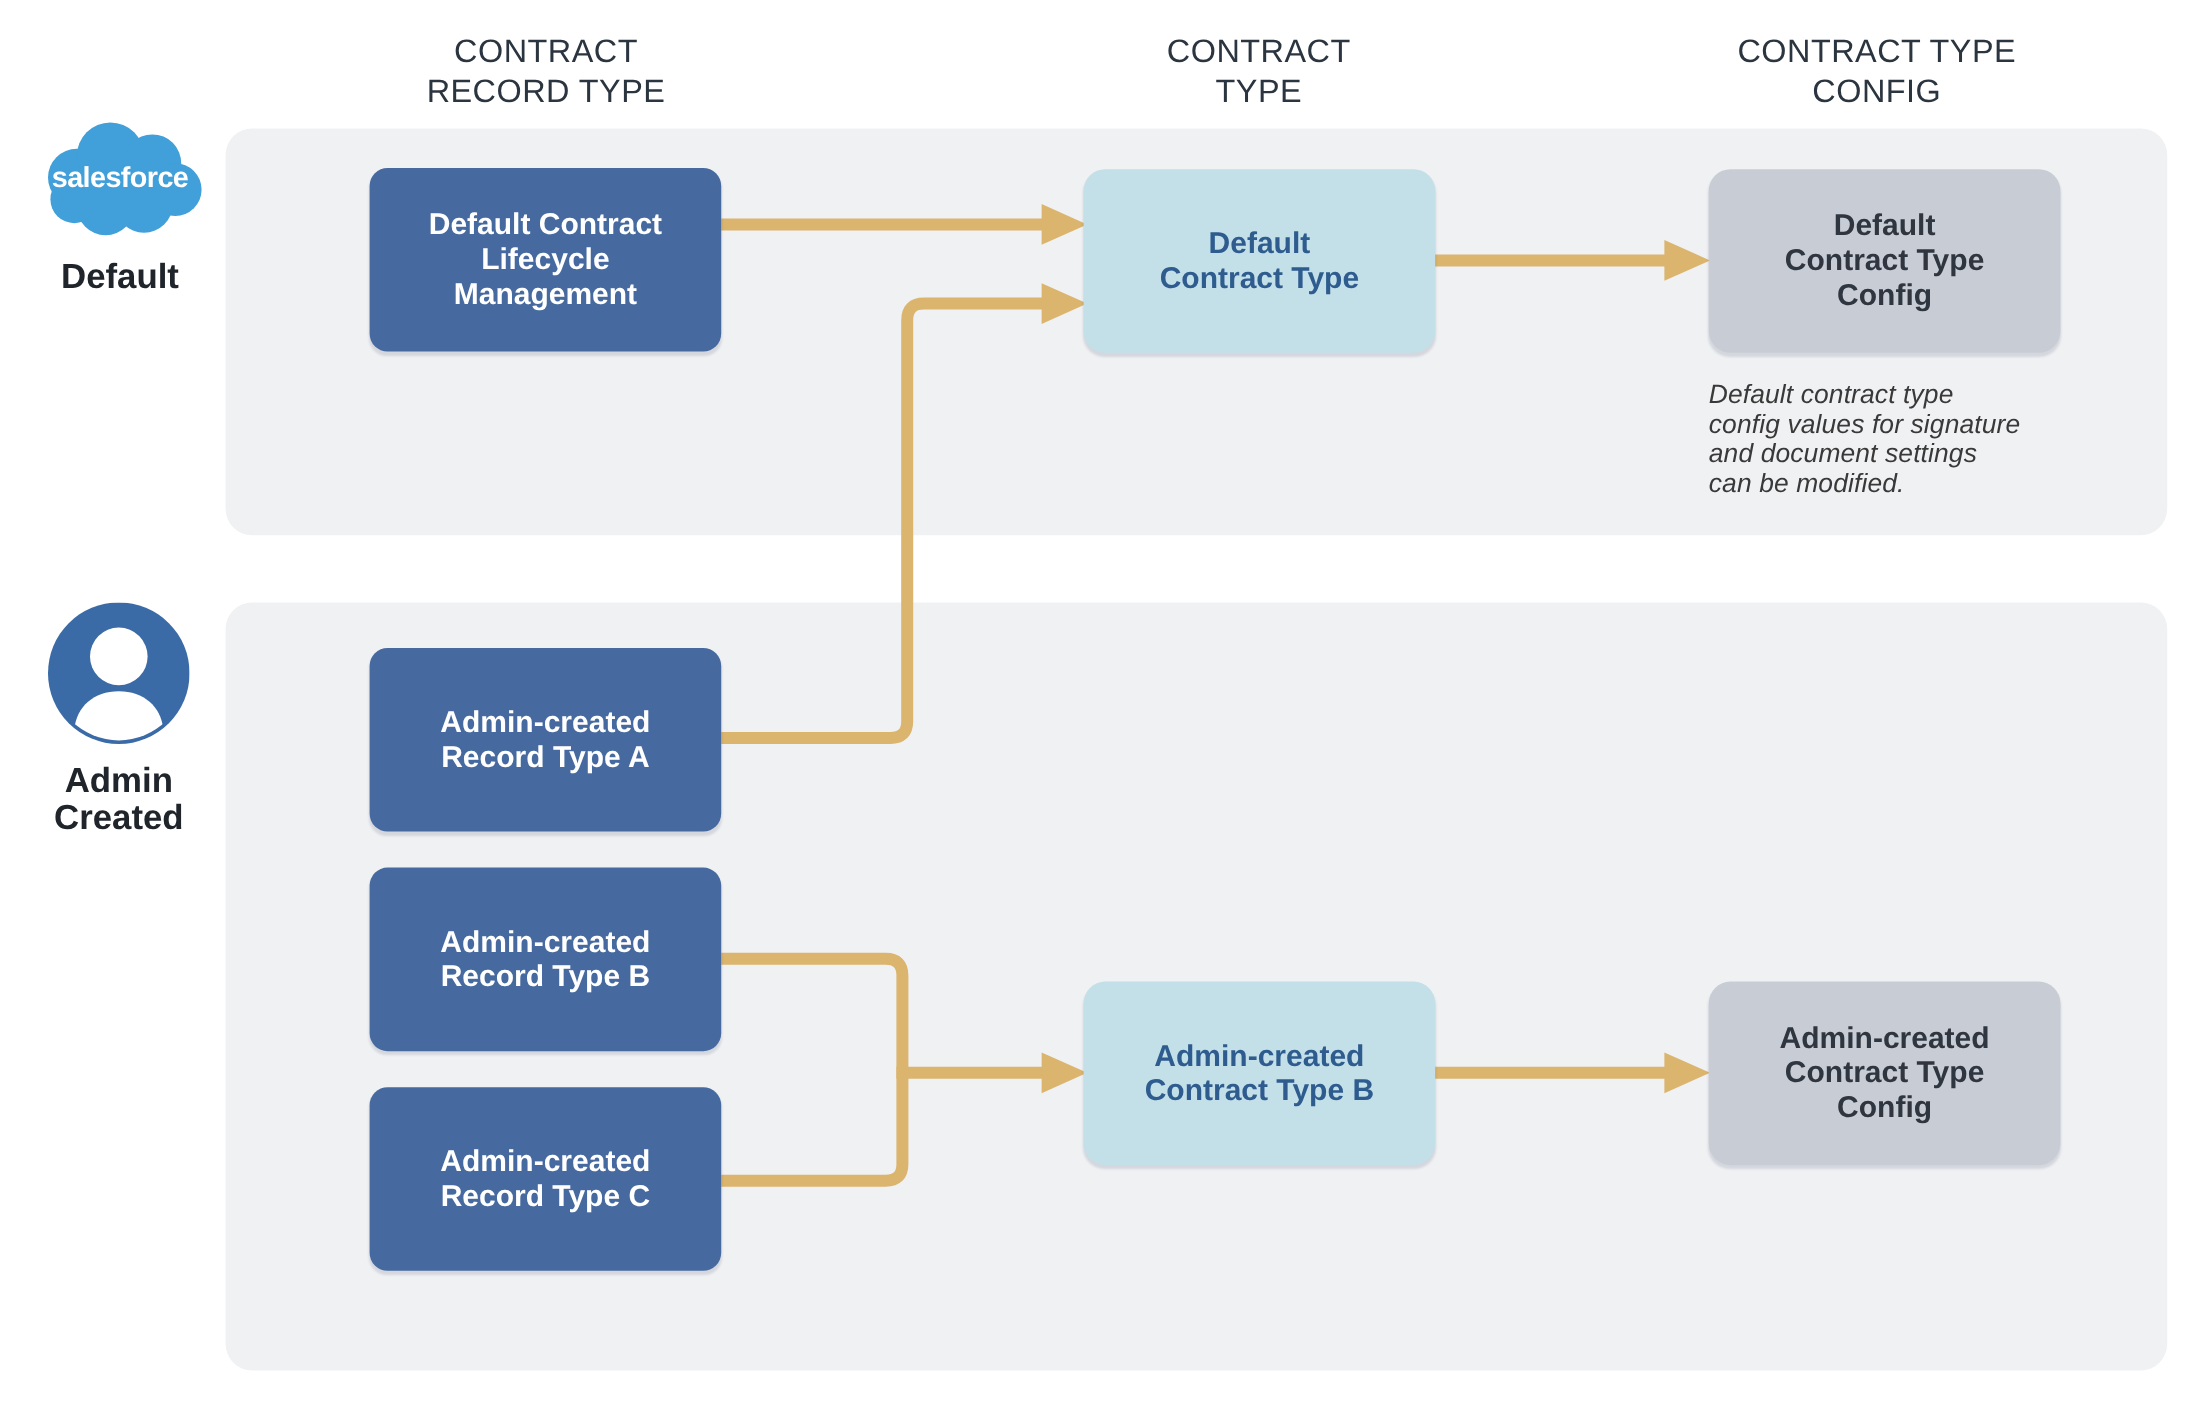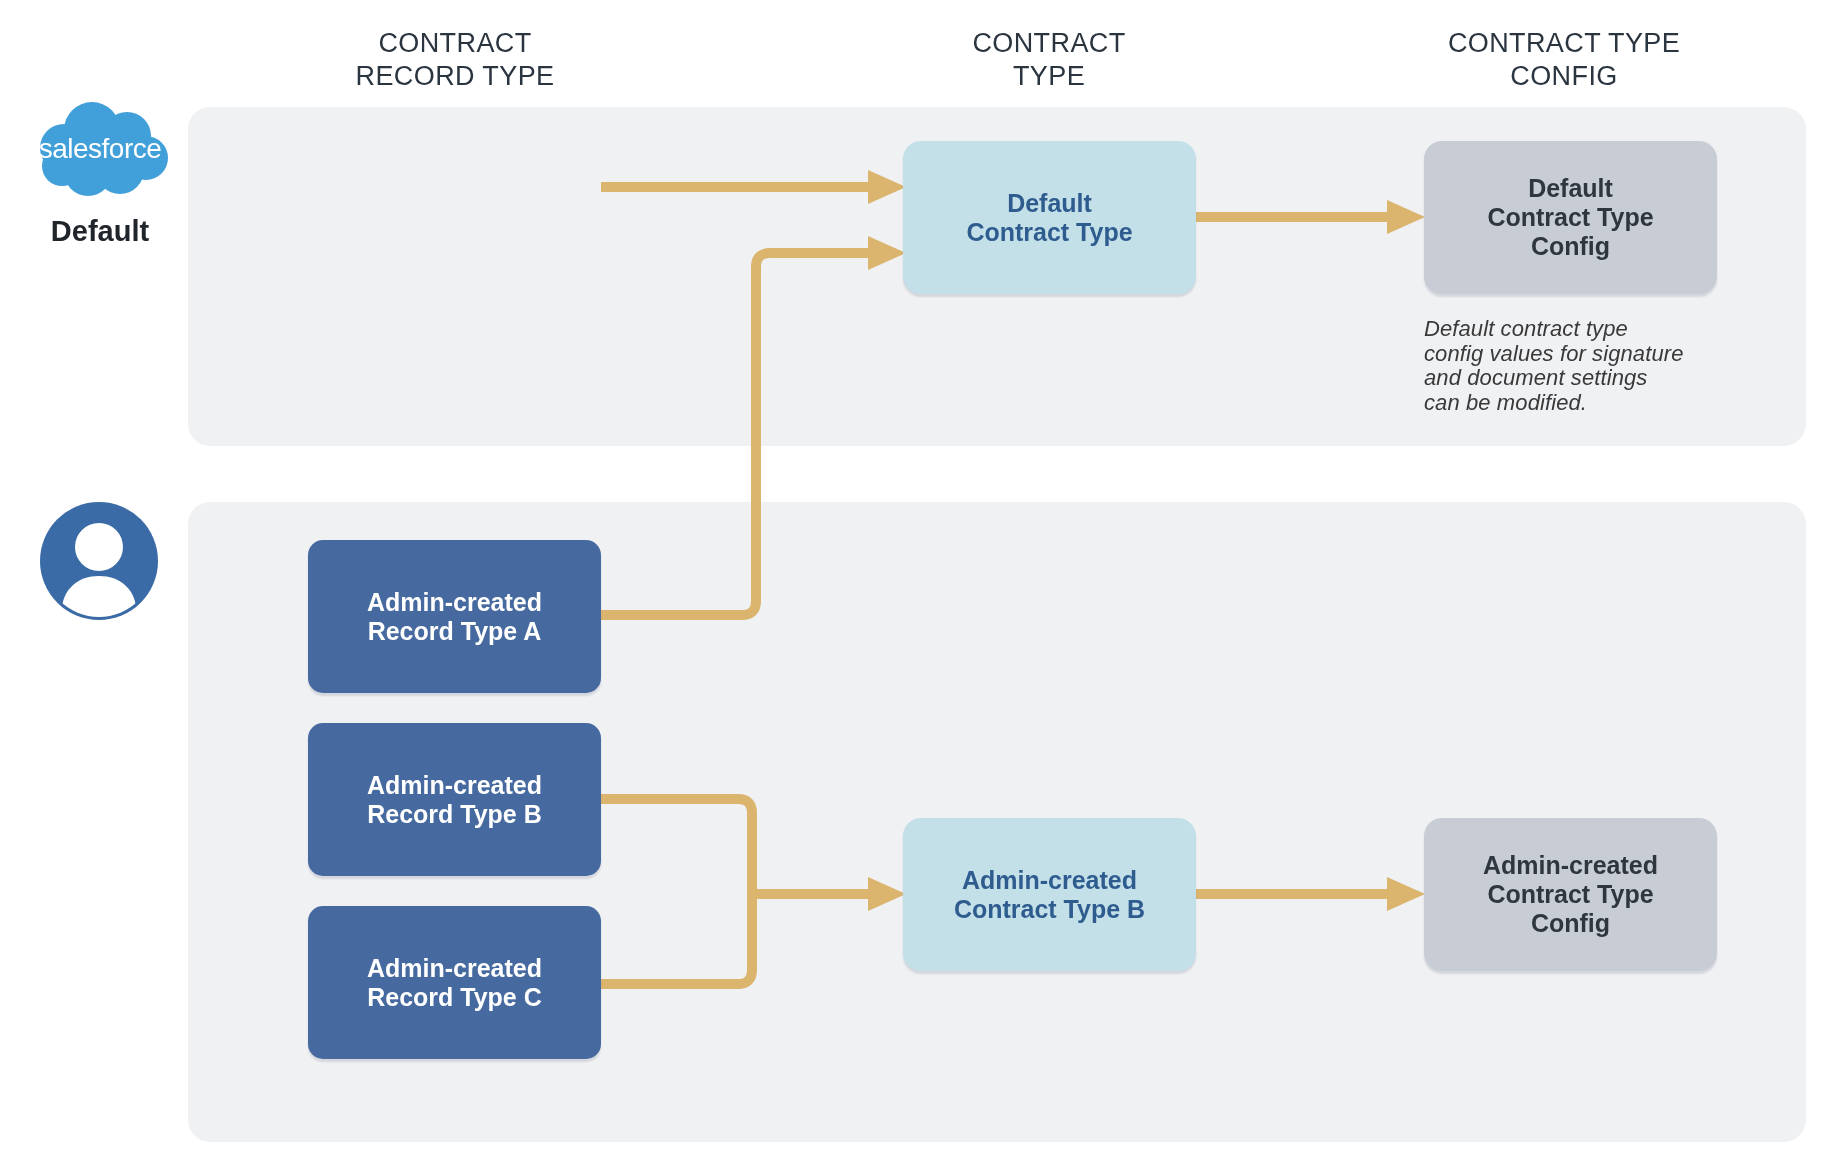--- a/index.html
+++ b/index.html
@@ -27,21 +27,21 @@
   .col-header.c1{left:295px;}
   .col-header.c2{left:889px;}
   .col-header.c3{left:1404px;}
 
   
   .legend-icon{position:absolute;z-index:3;}
   .sf-cloud{left:30px;top:100px;width:140px;height:98px;}
   .sf-word{
     position:absolute;left:30px;top:100px;width:140px;height:98px;z-index:4;
     display:flex;align-items:center;justify-content:center;
-    color:#ffffff;font-size:28px;letter-spacing:-.5px;font-weight:400;
+    color:#ffffff;font-size:24px;letter-spacing:-.5px;font-weight:700;
   }
   .legend-label{
     position:absolute;width:160px;text-align:center;z-index:3;
     font-size:29px;line-height:31px;font-weight:700;color:#20252C;
     white-space:pre-line;
   }
   .legend-label.default{left:20px;top:216px;}
   .legend-label.admin{left:19px;top:636px;}
   .person-icon{left:40px;top:502px;width:118px;height:118px;}
 
@@ -110,36 +110,41 @@
         <clipPath id="pclip">
           <circle cx="59" cy="59" r="56"></circle>
         </clipPath>
       </defs>
     <circle cx="59" cy="59" r="59" fill="#3A6BA6"></circle>
     <g fill="#ffffff" clip-path="url(#pclip)">
       <circle cx="59" cy="45" r="24"></circle>
       <path d="M59,74 c-21,0 -35,13 -37,31 l0,13 74,0 0,-13 c-2,-18 -16,-31 -37,-31 z"></path>
     </g>
   </svg>
+  <div class="legend-label admin">Admin
+Created</div>
 
   <svg class="arrows" width="1828" height="1176">
     <path d="M601,187 H870"></path>
     <polygon points="868,170 906,187 868,204"></polygon>
     <path d="M601,615 H742 Q756,615 756,601 V267 Q756,253 770,253 H870"></path>
     <polygon points="868,236 906,253 868,270"></polygon>
     <path d="M1195,217 H1389"></path>
     <polygon points="1387,200 1425,217 1387,234"></polygon>
     <path d="M601,799 H738 Q752,799 752,813 V894"></path>
     <path d="M601,984 H738 Q752,984 752,970 V894"></path>
     <path d="M747,894 H870"></path>
     <polygon points="868,877 906,894 868,911"></polygon>
     <path d="M1195,894 H1389"></path>
     <polygon points="1387,877 1425,894 1387,911"></polygon>
   </svg>
 
+  <div class="box record r1">Default Contract
+Lifecycle
+Management</div>
   <div class="box ctype r1" style="top:141px;">Default
 Contract Type</div>
   <div class="box config r1" style="top:141px;">Default
 Contract Type
 Config</div>
   <div class="note n1">Default contract type
 config values for signature
 and document settings
 can be modified.</div>
 

